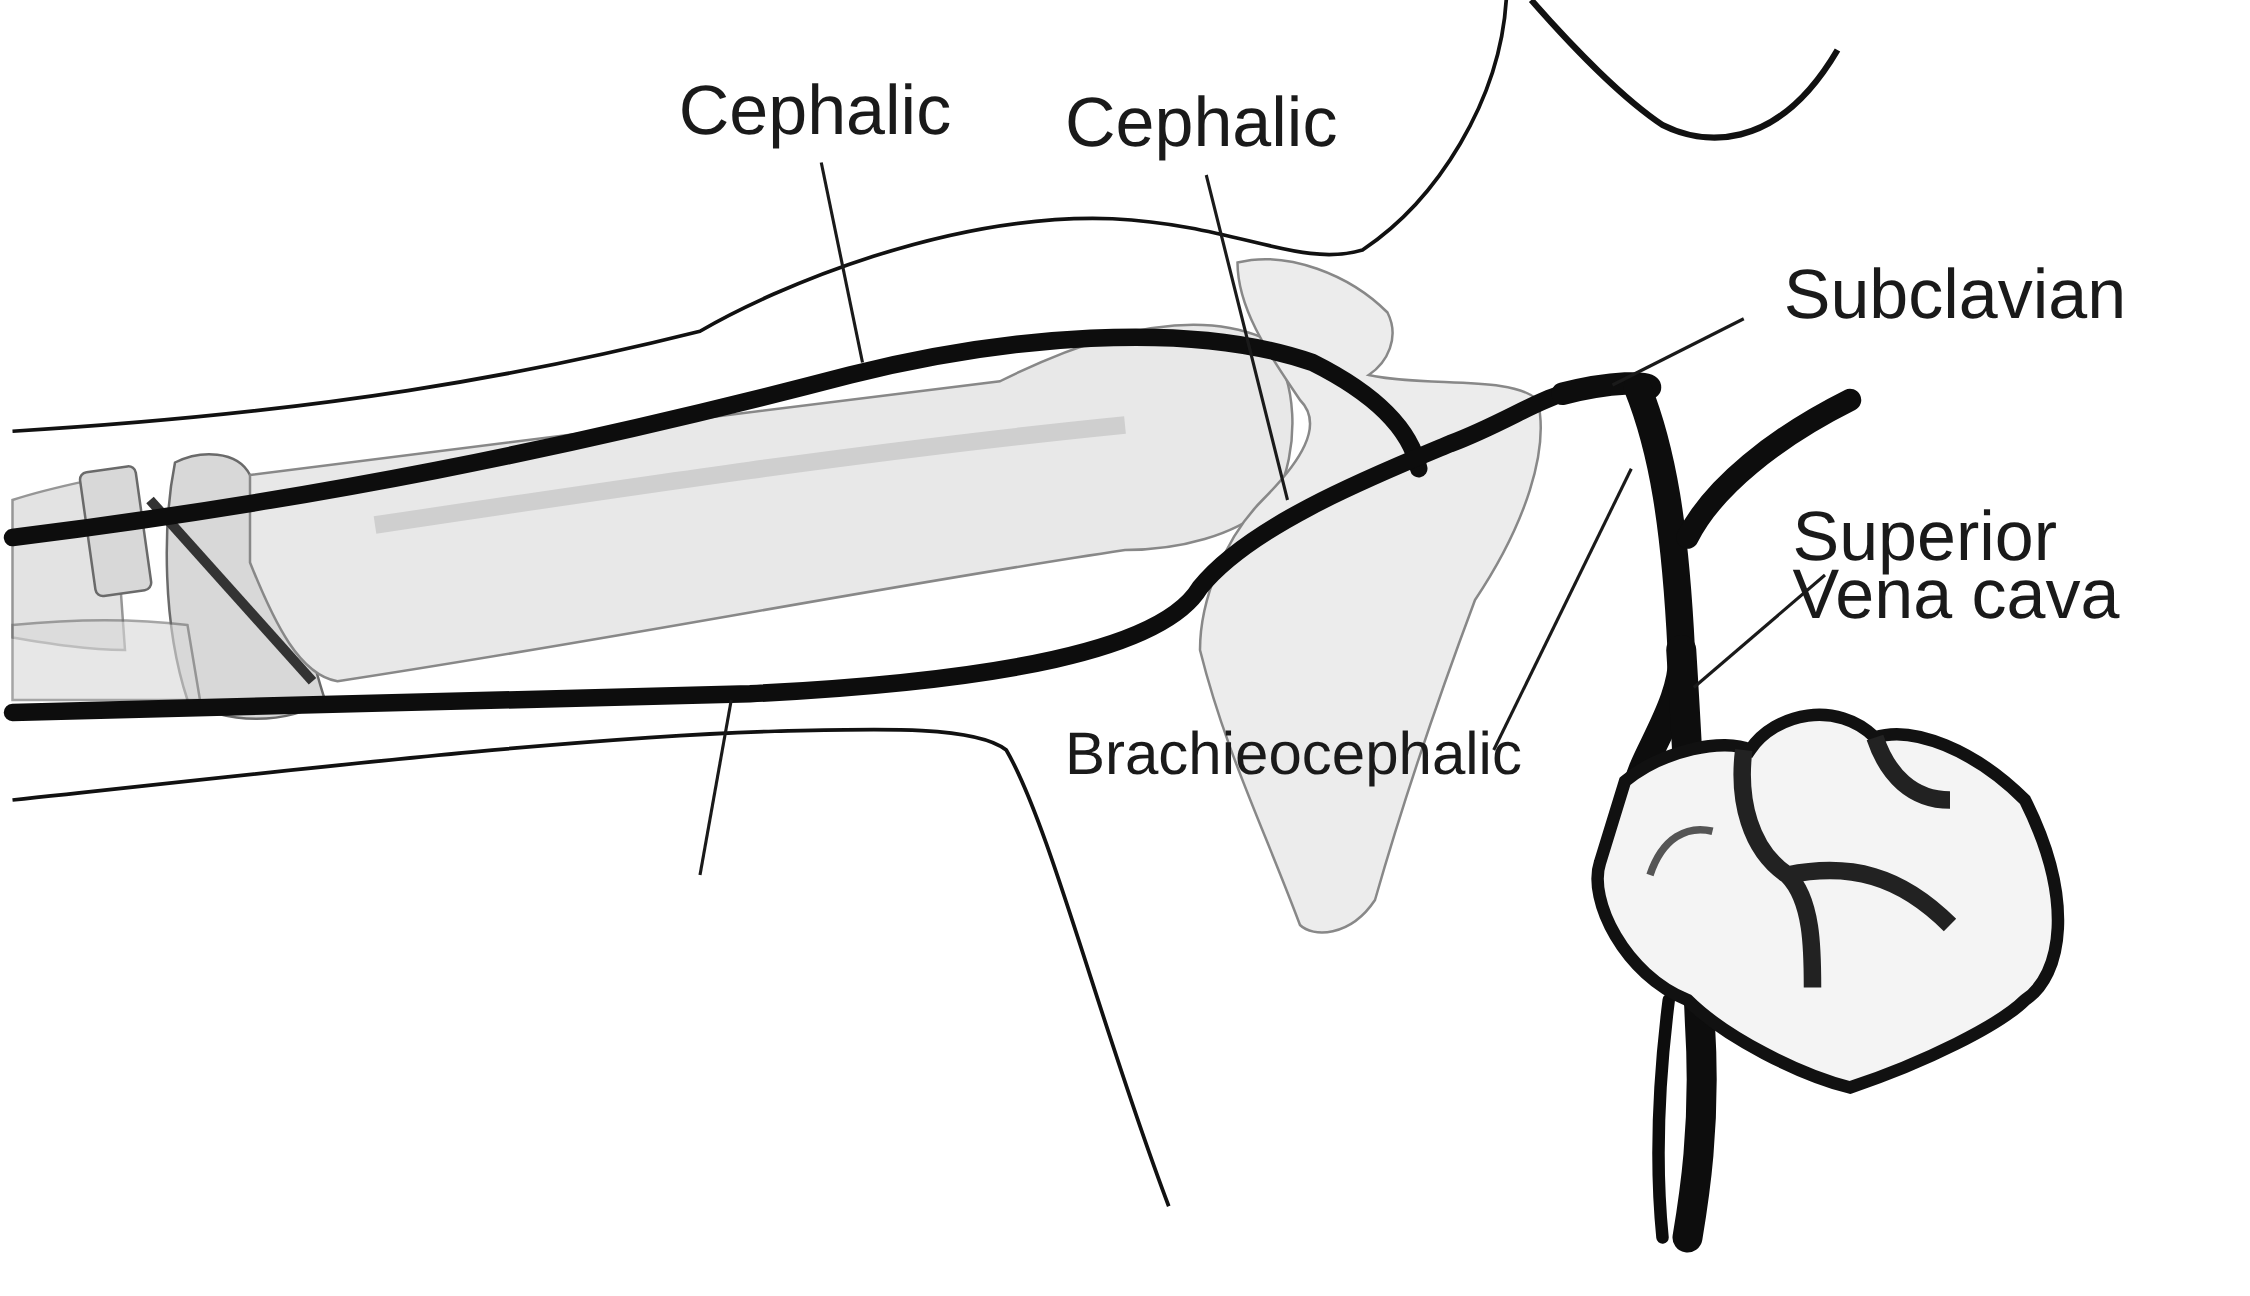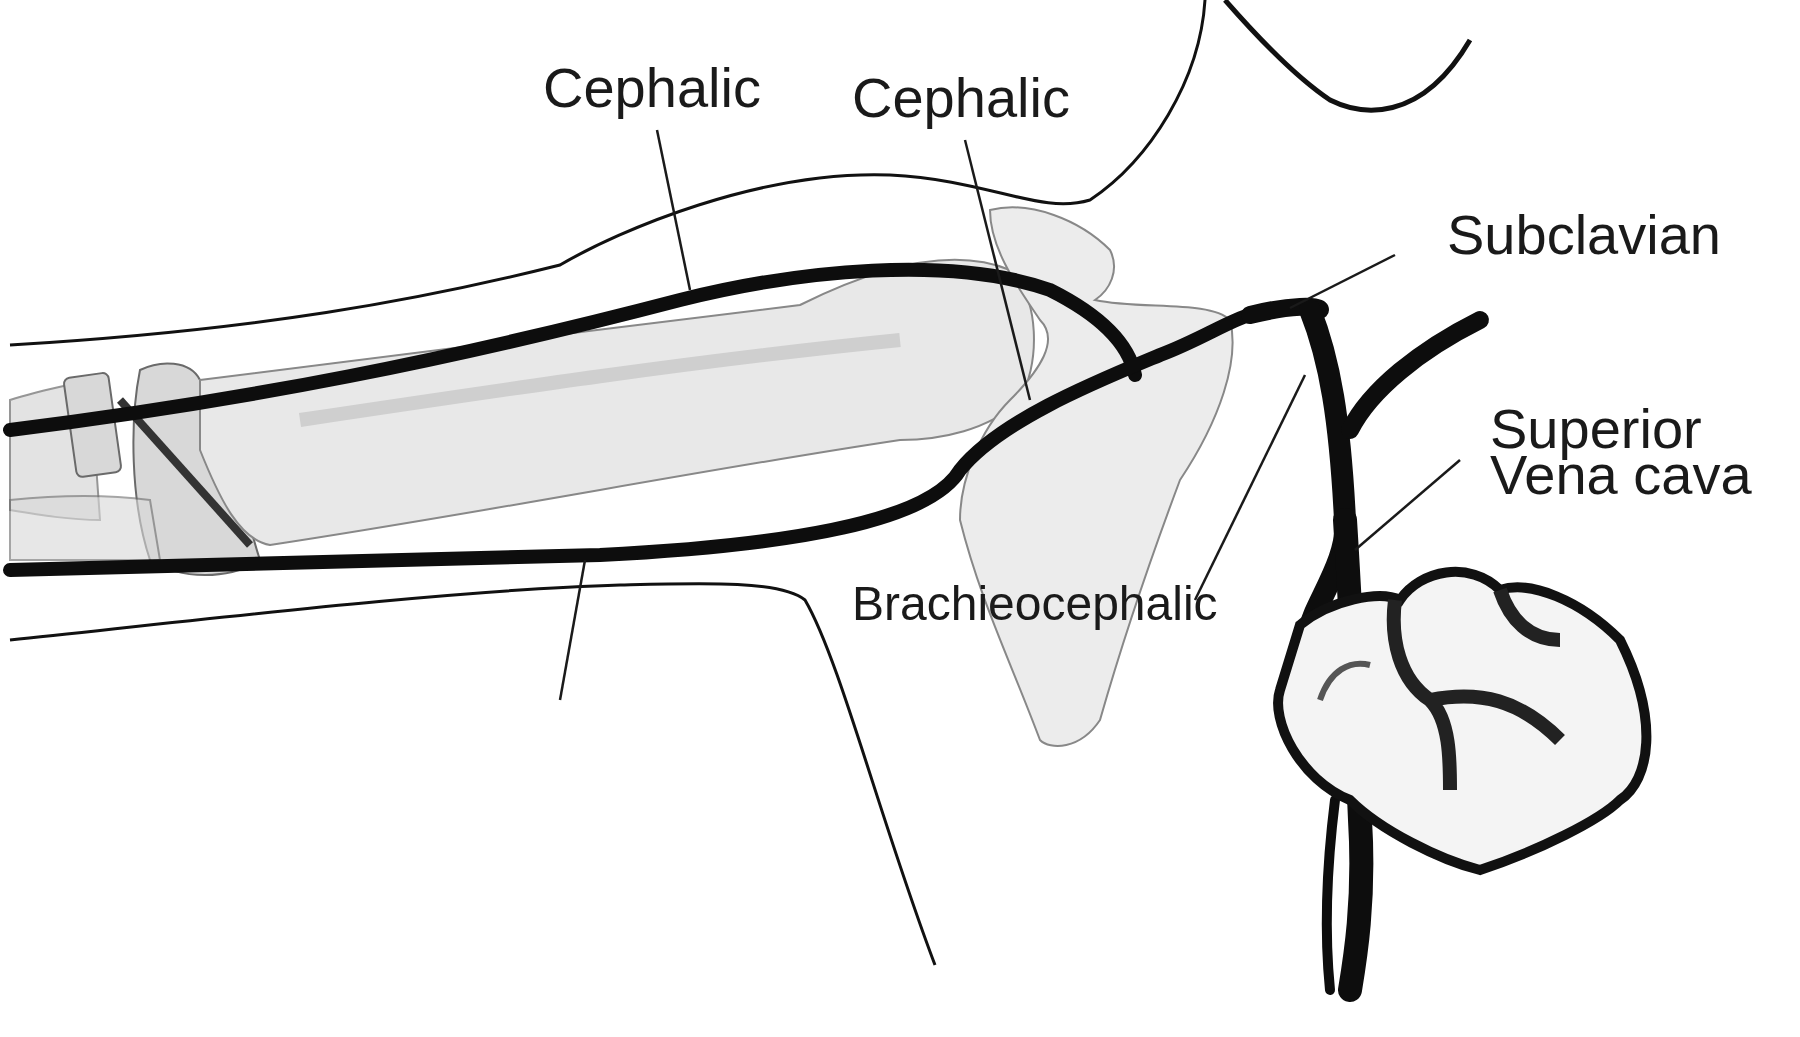--- a/index.html
+++ b/index.html
@@ -57,20 +57,20 @@
       <line x1="965" y1="140" x2="1030" y2="400"></line>
       <line x1="1395" y1="255" x2="1290" y2="308"></line>
       <line x1="1460" y1="460" x2="1355" y2="550"></line>
       <line x1="1195" y1="600" x2="1305" y2="375"></line>
       <line x1="585" y1="560" x2="560" y2="700"></line>
     </g>
   </svg>
 
   <div class="label serif" style="left:543px; top:60px;">Cephalic</div>
   <div class="label serif" style="left:852px; top:70px;">Cephalic</div>
-  <div class="label serif" style="left:1427px; top:207px;margin-left:20px;">Subclavian</div>
-  <div class="label serif stack" style="left:1490px; top:406px;">
+  <div class="label serif" style="left:1427px; top:207px;">Subclavian</div>
+  <div class="label serif stack" style="left:1434px; top:406px;">
     <div>Superior</div>
     <div>Vena cava</div>
   </div>
   <div class="label sans" style="left:852px; top:580px;text-align:center;">Brachieocephalic</div>
 
 </div>
 
 </body></html>

